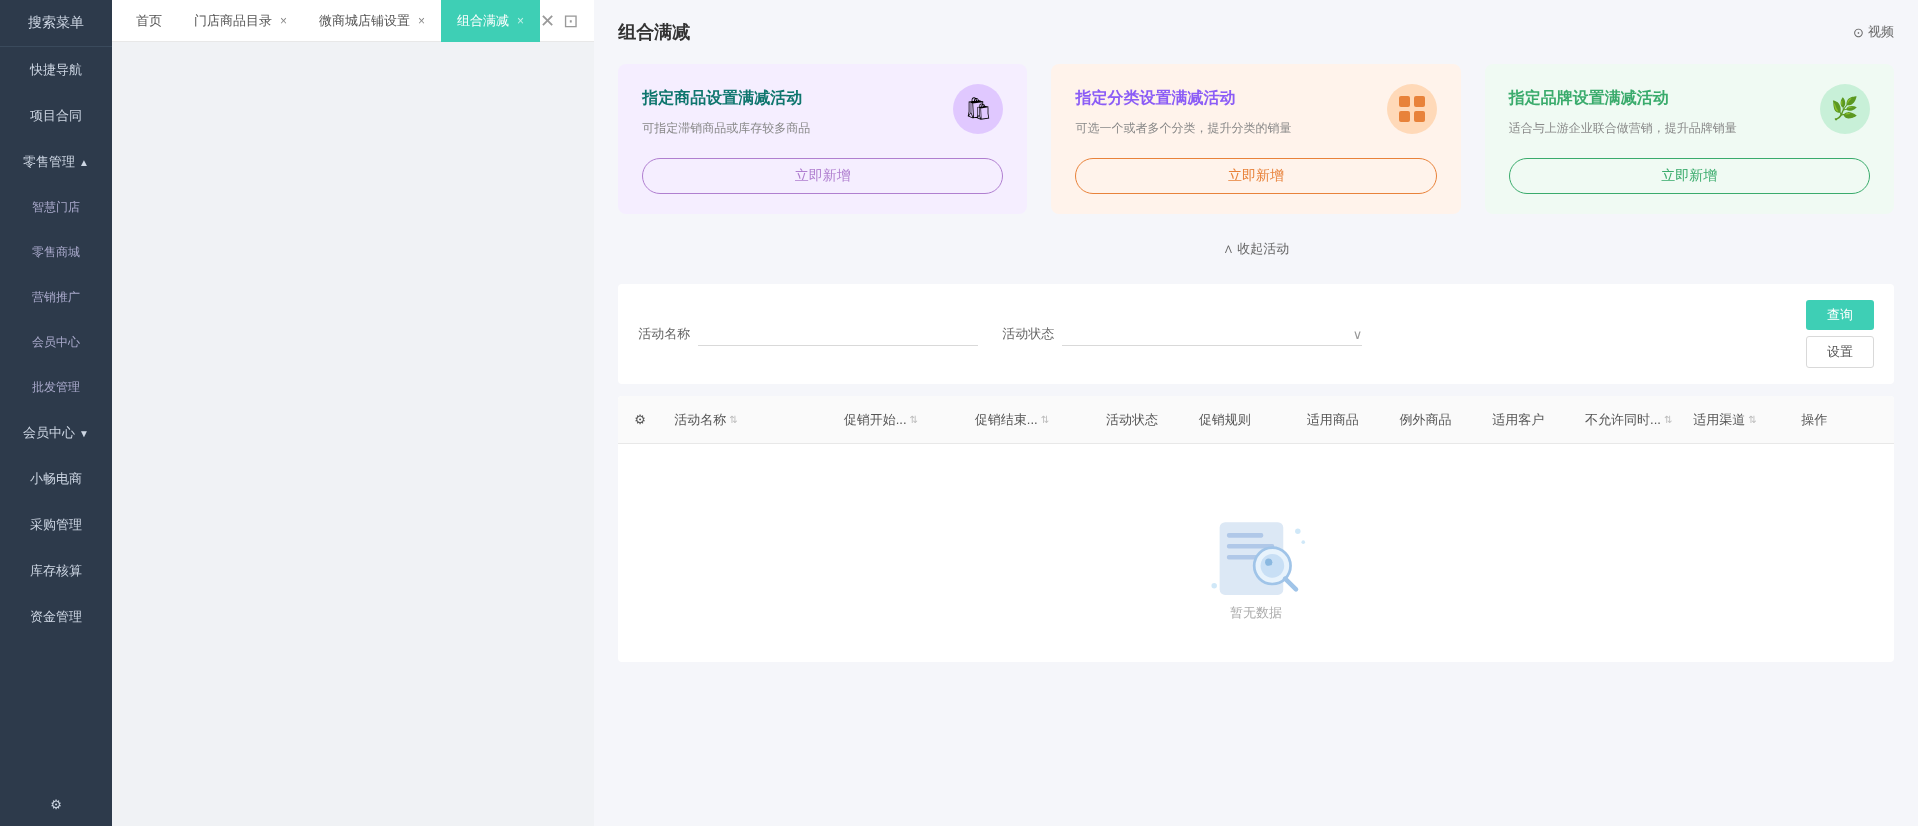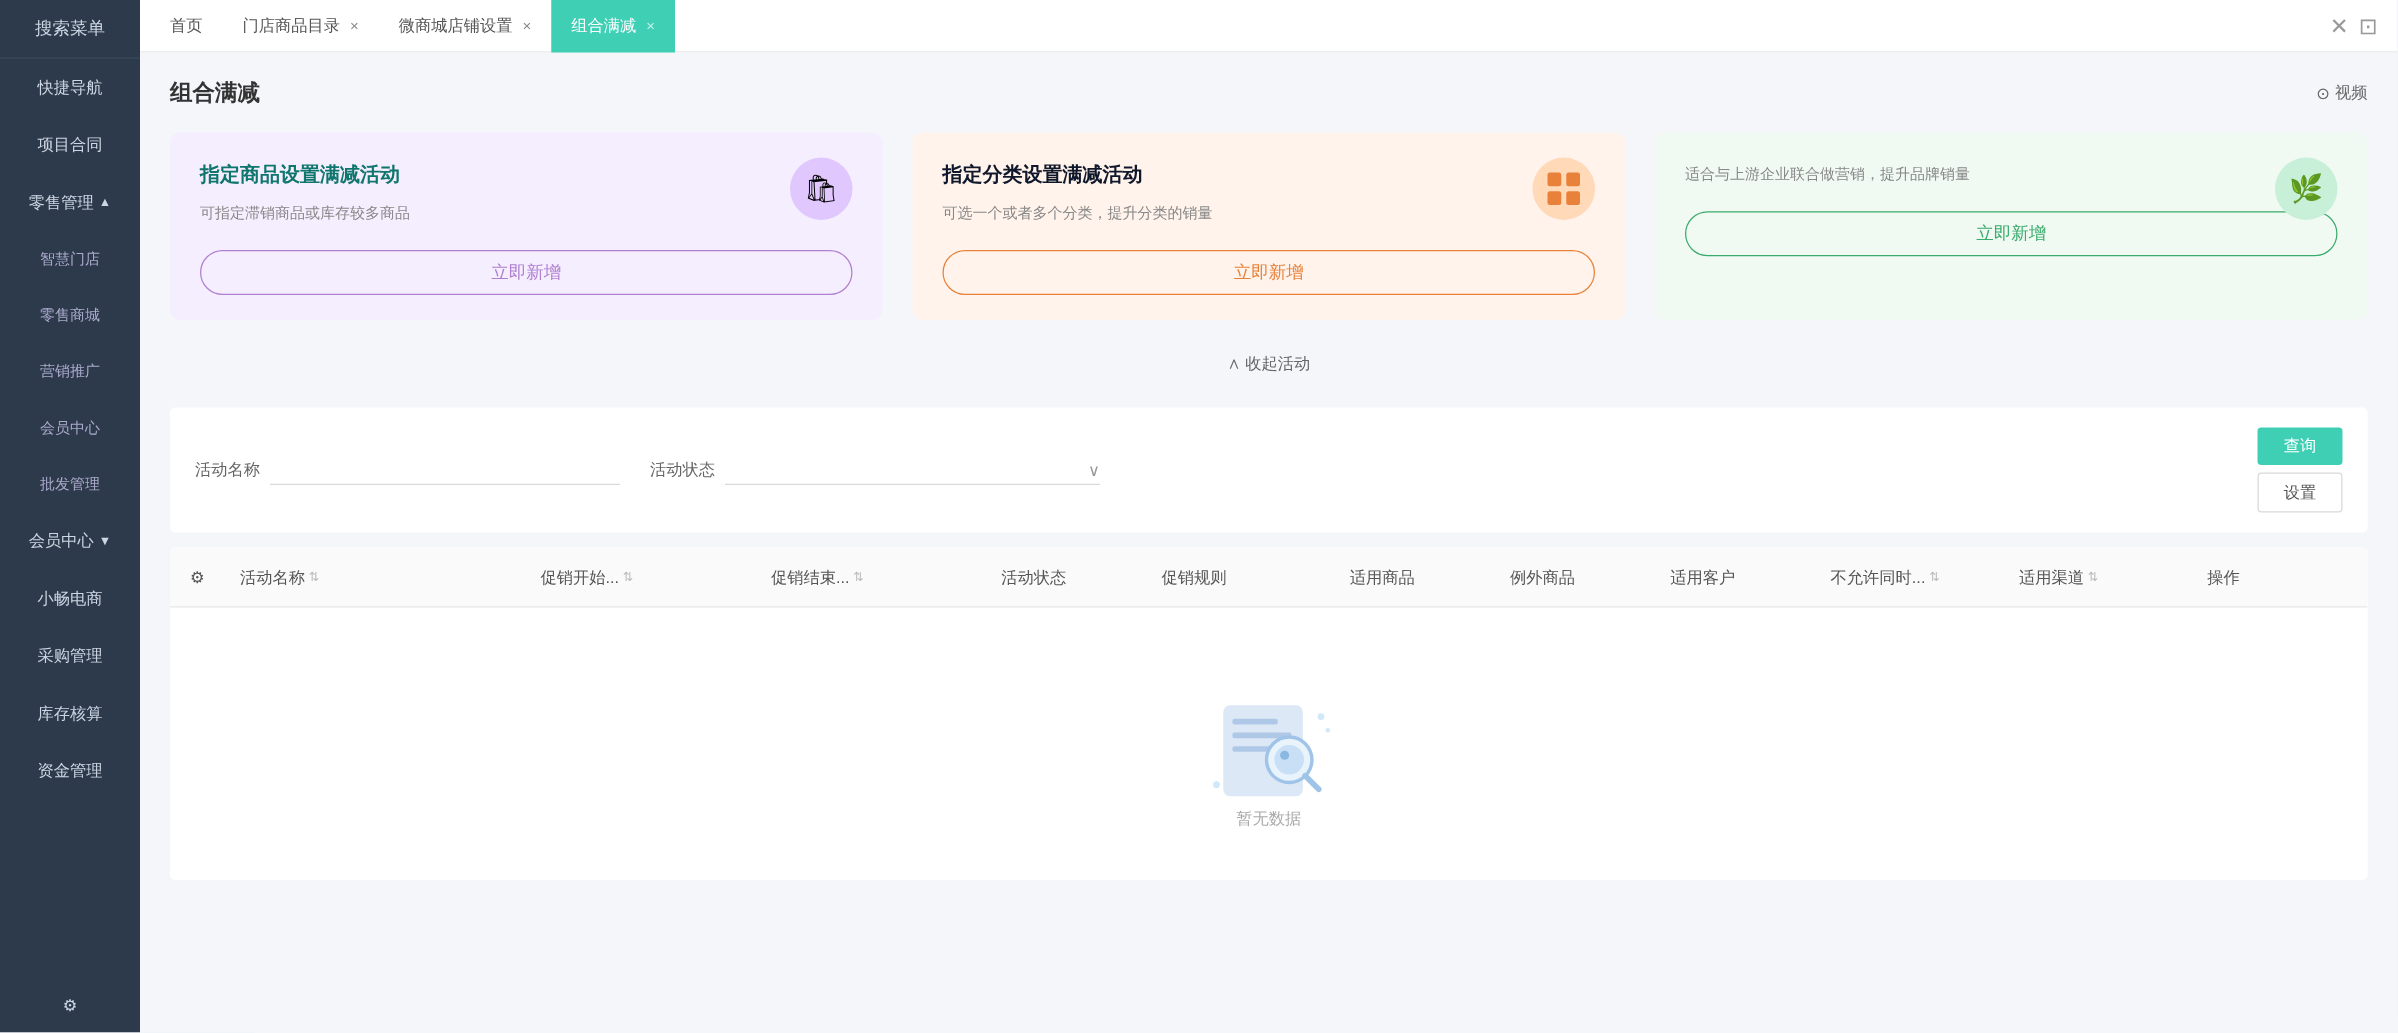--- a/index.html
+++ b/index.html
@@ -42,21 +42,21 @@
       margin-top: auto;
       padding: 14px 0;
       text-align: center;
       cursor: pointer;
     }
 
     
     .main {
       flex: 1;
       display: flex;
-      flex-direction: column;
+      flex-direction: row;
       background: #f0f2f5;
       overflow: hidden;
     }
 
     
     .tab-bar {
       background: #fff;
       display: flex;
       align-items: center;
       border-bottom: 1px solid #e8e8e8;
@@ -141,21 +141,21 @@
     }
     .promo-card.purple { background: #f5eeff; }
     .promo-card.orange { background: #fff3eb; }
     .promo-card.green { background: #f0faf3; }
     .promo-card-title {
       font-size: 16px;
       font-weight: 600;
       margin-bottom: 10px;
     }
     .promo-card.purple .promo-card-title { color: #0f766e; }
-    .promo-card.orange .promo-card-title { color: #0f172a; }
+    .promo-card.orange .promo-card-title { color: #8b5cf6; }
     .promo-card.green .promo-card-title { color: #3aab6c; }
     .promo-card-desc {
       font-size: 12px;
       color: #888;
       margin-bottom: 20px;
       line-height: 1.6;
     }
     .promo-card-icon {
       position: absolute;
       top: 20px;
@@ -395,20 +395,21 @@
             <rect x="16" y="1" width="11" height="11" rx="2" fill="#e8823a"></rect>
             <rect x="1" y="16" width="11" height="11" rx="2" fill="#e8823a"></rect>
             <rect x="16" y="16" width="11" height="11" rx="2" fill="#e8823a"></rect>
           </svg>
         </div>
         <div class="promo-card-desc">可选一个或者多个分类，提升分类的销量</div>
         <button class="promo-card-btn">立即新增</button>
       </div>
 
       <div class="promo-card green">
+        <div class="promo-card-title">指定品牌设置满减活动</div>
         <div class="promo-card-icon">🌿</div>
         <div class="promo-card-desc">适合与上游企业联合做营销，提升品牌销量</div>
         <button class="promo-card-btn">立即新增</button>
       </div>
 
     </div>
 
     <div class="collapse-bar">
       <span>∧</span>
       <span>收起活动</span>

